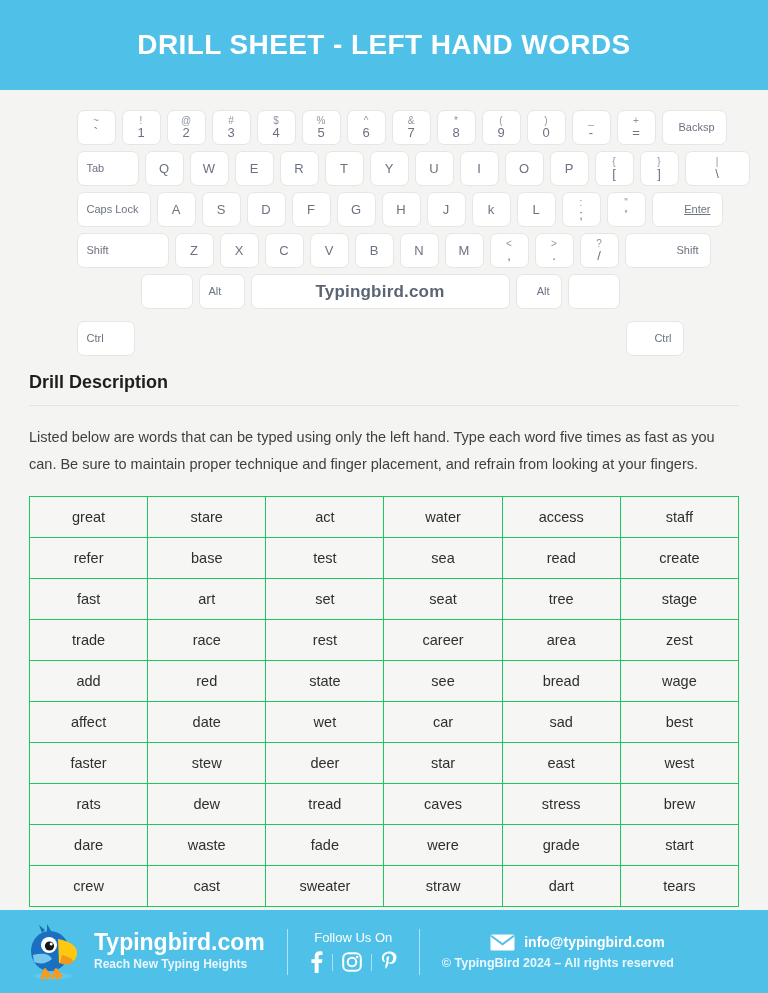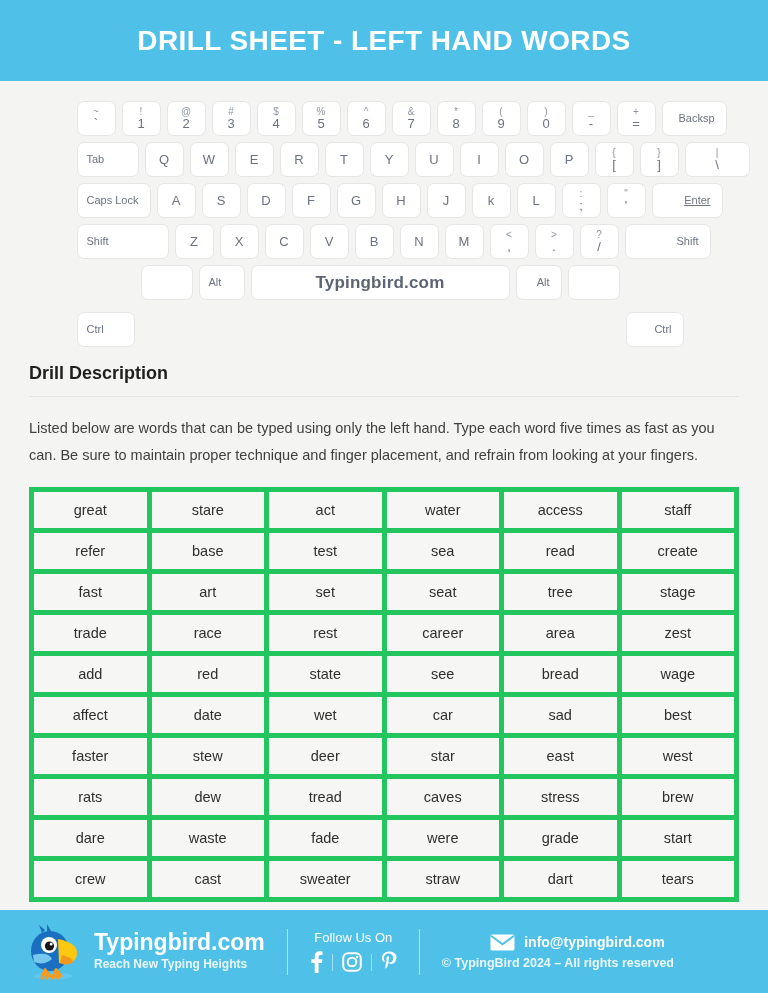--- a/index.html
+++ b/index.html
@@ -12,21 +12,21 @@
 
   body {
     font-family: "Liberation Sans", sans-serif;
     background: #f4f4f2;
     color: #3d3d3d;
     position: relative;
   }
 
   
   .header {
-    height: 81px;
+    height: 90px;
     background: #4fc0e8;
     display: flex;
     align-items: center;
     justify-content: center;
   }
   .header-title {
     color: #ffffff;
     font-size: 28px;
     font-weight: 700;
     letter-spacing: 0.4px;
@@ -122,21 +122,21 @@
   }
 
   
   .word-table {
     width: 710px;
     margin: 18px auto 0 auto;
     border-collapse: collapse;
     table-layout: fixed;
   }
   .word-table td {
-    border: 5px solid #22c55e;
+    border: 1px solid #22c55e;
     background: #f6f6f4;
     height: 41px;
     text-align: center;
     vertical-align: middle;
     font-size: 14.5px;
     color: #2f2f2f;
   }
 
   
   .footer {

